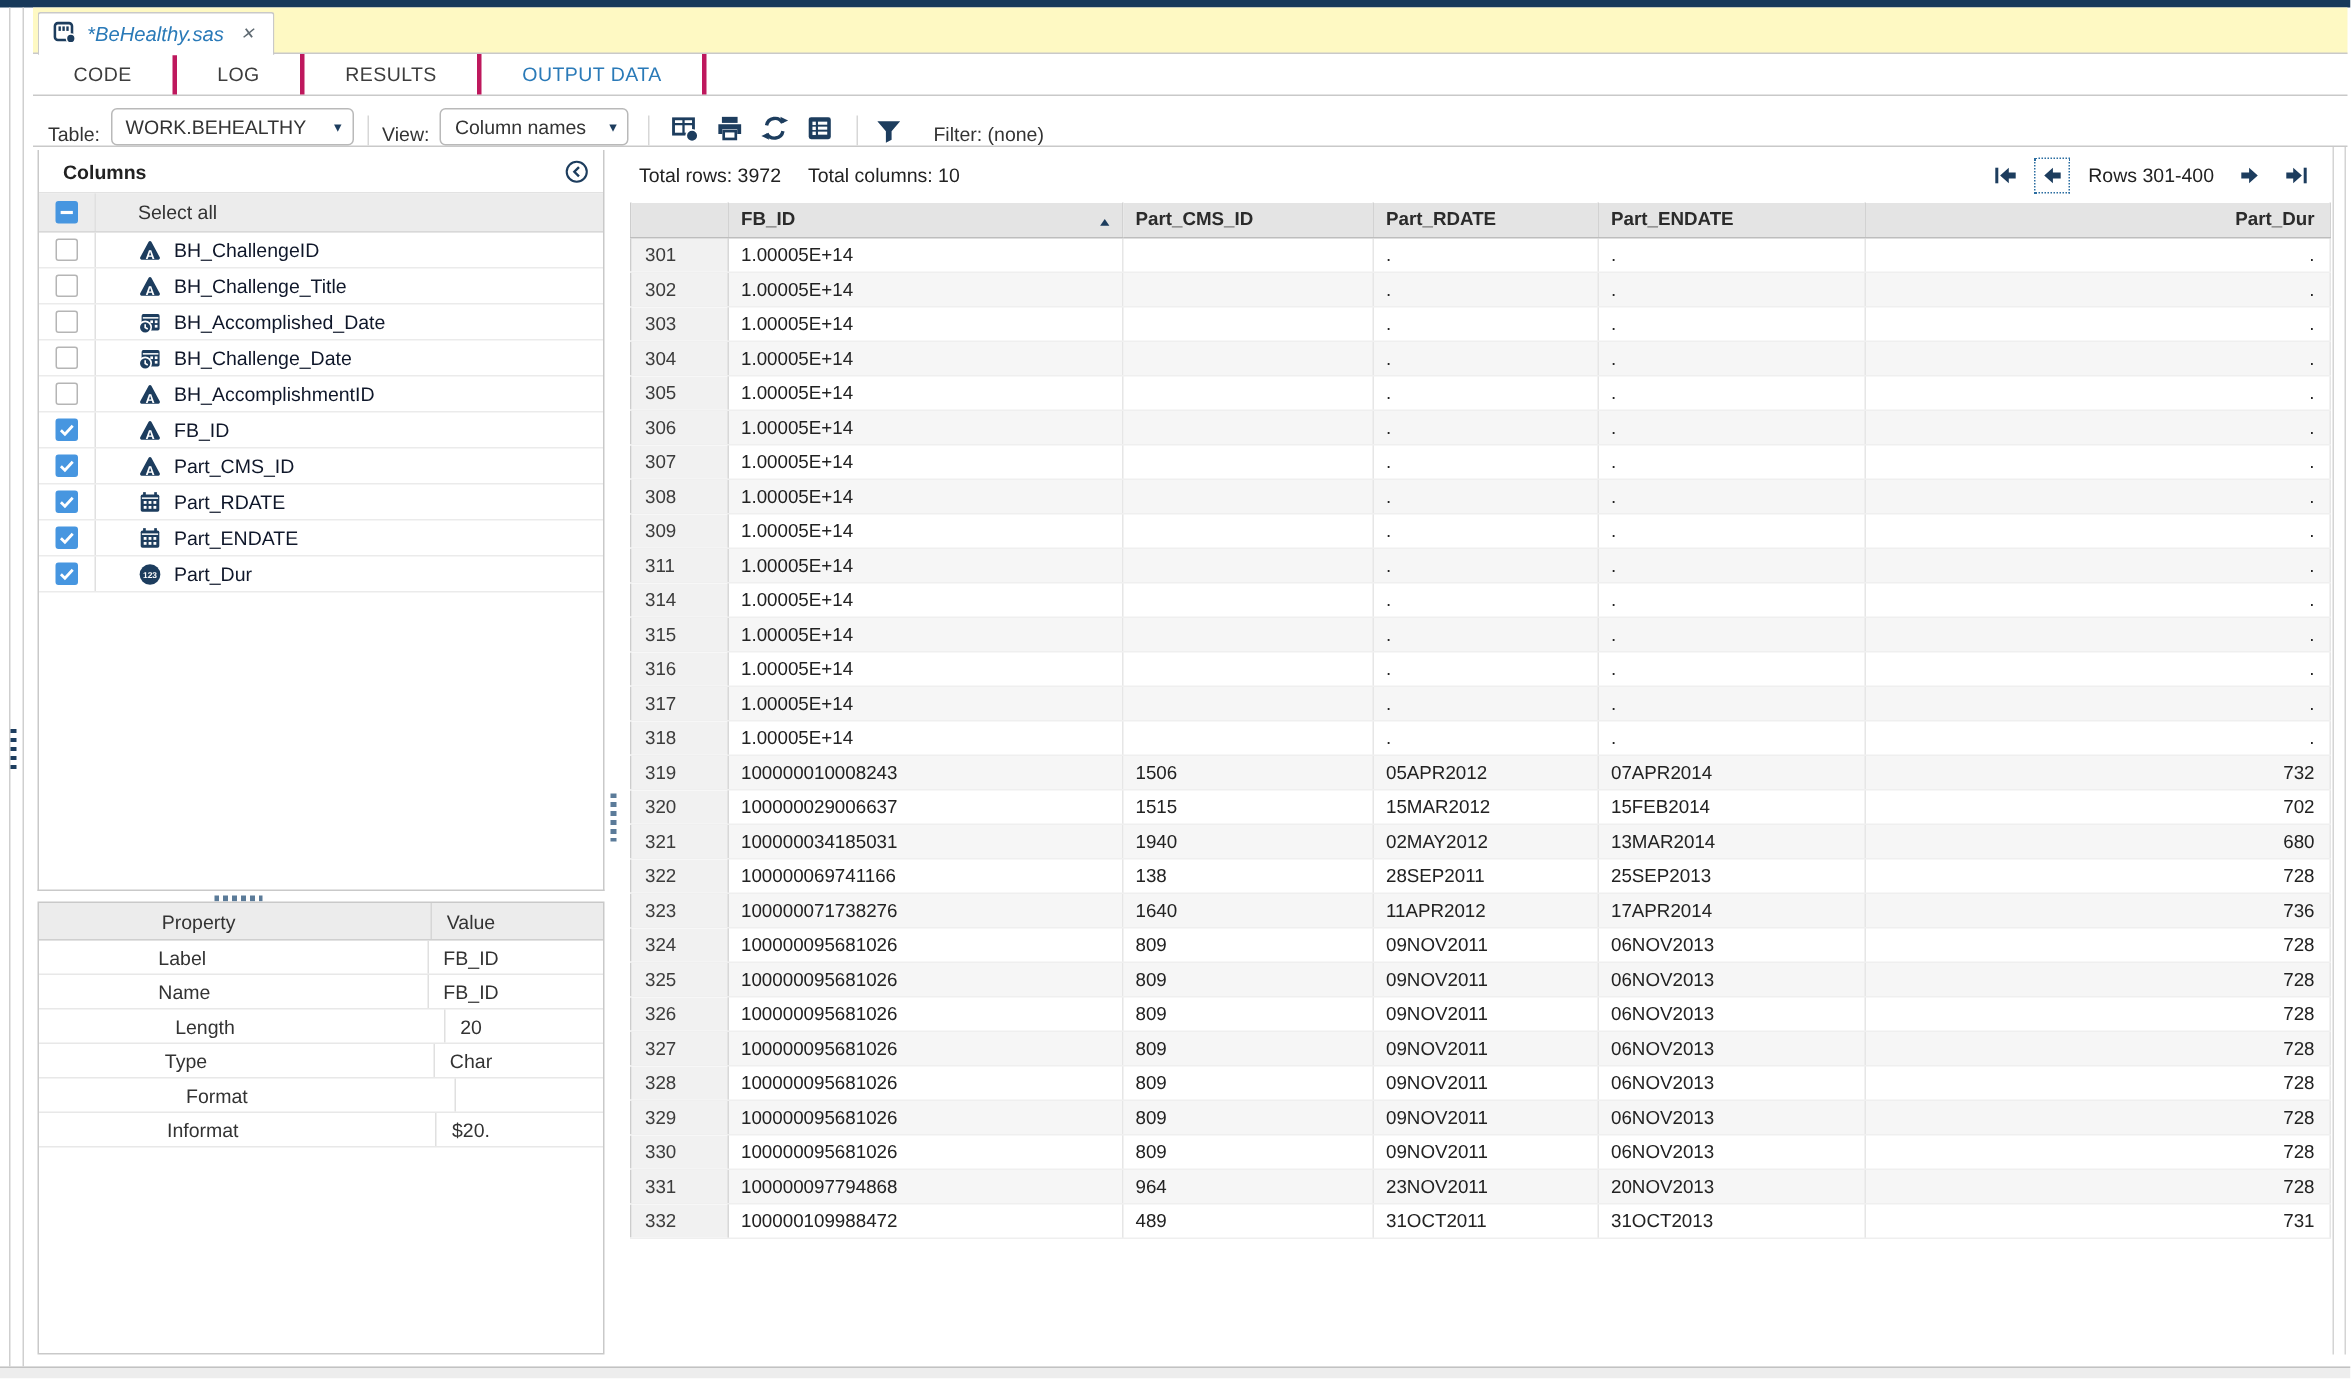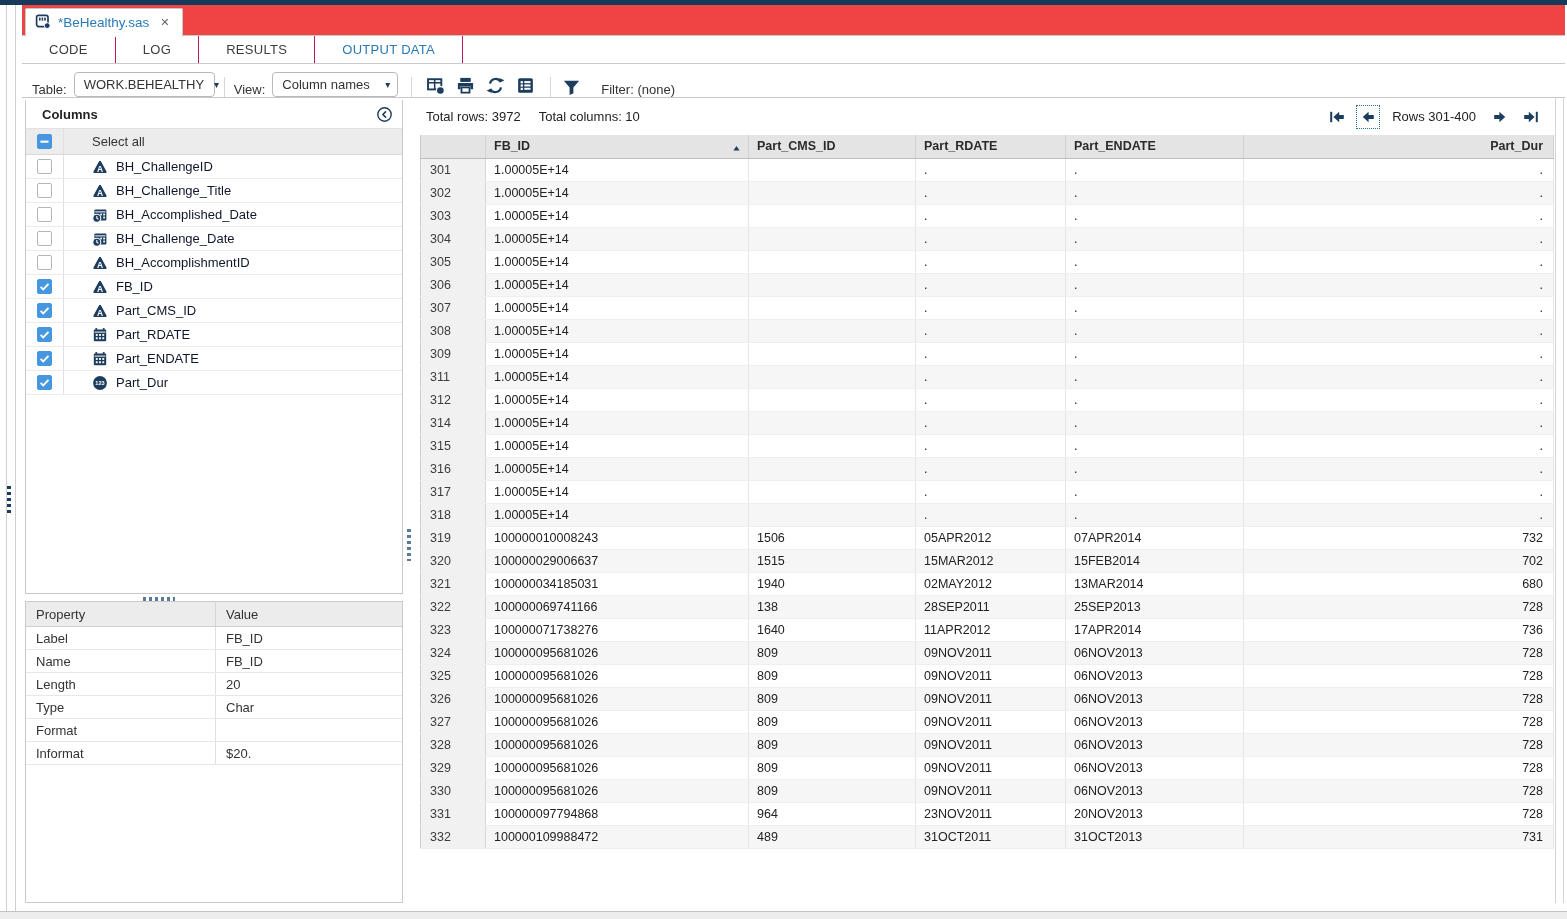--- a/index.html
+++ b/index.html
@@ -15,40 +15,40 @@
   .rail-line2 { position:absolute; left:15px; top:5px; bottom:8px; width:0; border-left:1px solid #cfcfcf; }
   .right-rail { position:absolute; left:1555px; top:98px; height:805px; width:9px; border-left:1px solid #d4d4d4; border-right:1px solid #d4d4d4; }
   .v-grip { position:absolute; left:7px; top:486px; width:4px; height:30px;
     background:repeating-linear-gradient(to bottom,#1d3d5e 0 3px, transparent 3px 6px); }
   .v-grip2 { position:absolute; left:407px; top:529px; width:4px; height:32px;
     background:repeating-linear-gradient(to bottom,#5b7b99 0 3px, transparent 3px 6px); }
   .h-grip { position:absolute; left:143px; top:597px; width:32px; height:4px;
     background:repeating-linear-gradient(to right,#5b7b99 0 3px, transparent 3px 6px); }
 
   
-  .doctab-row { position:absolute; left:22px; top:5px; right:2px; height:31px; border-bottom:1px solid #c9c9c9; background:#ef4444; }
+  .doctab-row { position:absolute; left:22px; top:5px; right:2px; height:31px; border-bottom:1px solid #c9c9c9; background:#fef9c3;font-style:italic; }
   .doc-tab { position:absolute; left:3px; top:3px; height:29px; z-index:2; background:#fff;
     border:1px solid #c9c9c9; border-bottom:1px solid #fff; border-radius:2px 2px 0 0;
     display:flex; align-items:center; gap:7px; padding:0 12px 0 9px; }
   .doc-title { color:#2a7ab8; font-size:13.5px; }
   .doc-close { color:#5f6a72; font-size:11px; margin-left:4px; cursor:pointer; }
 
   
   .subtab-row { position:absolute; left:22px; top:36px; right:2px; height:28px; border-bottom:1px solid #c9c9c9; display:flex; background:#fff; }
-  .subtab { padding:0 27px; line-height:27px; color:#3d3d3d; border-right:1px solid #be185d; font-size:13px; letter-spacing:.3px; cursor:pointer; }
+  .subtab { padding:0 27px; line-height:27px; color:#3d3d3d; border-right:3px solid #be185d; font-size:13px; letter-spacing:.3px; cursor:pointer; }
   .subtab.active { color:#2a7ab8; }
 
   
   .toolbar { position:absolute; left:22px; top:64px; right:2px; height:34px; border-bottom:1px solid #c9c9c9;
     display:flex; align-items:flex-end; padding-left:10px; background:#fff; }
   .tb-label { color:#333; margin-right:7px; }
   .tb-select { height:25px; border:1px solid #b9b9b9; border-radius:4px; background:#fff;
     display:flex; align-items:center; justify-content:space-between; padding:0 7px 0 9px; cursor:pointer; }
   .tb-select .caret { color:#1d3d5e; font-size:10px; margin-left:10px; }
-  .sel-table { width:141px; }
+  .sel-table { width:162px; }
   .sel-view  { width:126px; margin-right:4px; }
   .tb-sep { width:0; height:20px; border-left:1px solid #d7d7d7; margin:0 9px; }
   .tb-btn { width:24px; height:24px; border:none; background:transparent; padding:2px; margin:0 3px; cursor:pointer; }
   .tb-btn svg { display:block; }
   .funnel { margin:0 4px 0 2px; display:flex; align-items:center; cursor:pointer; }
   .filter-label { color:#333; margin-left:16px; }
 
   
   .col-panel { position:absolute; left:25px; top:100px; width:378px; height:494px; background:#fff;
     border:1px solid #c9c9c9; border-top:none; }
@@ -61,21 +61,21 @@
   .col-item { height:24px; display:flex; align-items:center; border-bottom:1px solid #ebebeb; cursor:pointer; }
   .col-item .ico { margin-left:28px; margin-right:8px; display:flex; }
   .col-item .lbl { color:#0f172a; }
   .cb { width:15px; height:15px; border:1px solid #b5b5b5; border-radius:2px; background:#fff; display:inline-flex; align-items:center; justify-content:center; }
   .cb.checked, .cb.indet { background:#4796e0; border-color:#4796e0; }
   .cb svg { display:block; }
 
   
   .prop-panel { position:absolute; left:25px; top:601px; width:378px; height:302px; background:#fff;
     border:1px solid #c9c9c9; }
-  .prop-row { display:flex; height:23px; align-items:center; border-bottom:1px solid #e8e8e8; }
+  .prop-row { display:flex; height:23px; align-items:center; border-bottom:1px solid #e8e8e8;justify-content:center; }
   .prop-head { background:#ececec; height:25px; border-bottom:1px solid #cfcfcf; }
   .prop-c1 { width:190px; padding-left:10px; border-right:1px solid #e0e0e0; align-self:stretch; display:flex; align-items:center; color:#333; }
   .prop-head .prop-c1 { border-right:1px solid #d6d6d6; }
   .prop-c2 { padding-left:10px; color:#333; }
 
   
   .grid-area { position:absolute; left:420px; top:98px; width:1134px; height:806px; background:#fff; }
   .grid-info { height:37px; display:flex; align-items:center; gap:18px; padding:0 4px 0 6px; color:#222; }
   .pager { margin-left:auto; display:flex; align-items:center; gap:9px; padding-right:8px; }
   .pg-btn { width:22px; height:22px; background:transparent; border:none; padding:2px; display:flex; align-items:center; justify-content:center; cursor:pointer; }
@@ -542,28 +542,20 @@
         </tr>
         <tr>
           <td class="rownum">311</td>
           <td>1.00005E+14</td>
           <td></td>
           <td>.</td>
           <td>.</td>
           <td class="num">.</td>
         </tr>
         <tr>
-          <td class="rownum">312</td>
-          <td>1.00005E+14</td>
-          <td></td>
-          <td>.</td>
-          <td>.</td>
-          <td class="num">.</td>
-        </tr>
-        <tr>
           <td class="rownum">314</td>
           <td>1.00005E+14</td>
           <td></td>
           <td>.</td>
           <td>.</td>
           <td class="num">.</td>
         </tr>
         <tr>
           <td class="rownum">315</td>
           <td>1.00005E+14</td>

